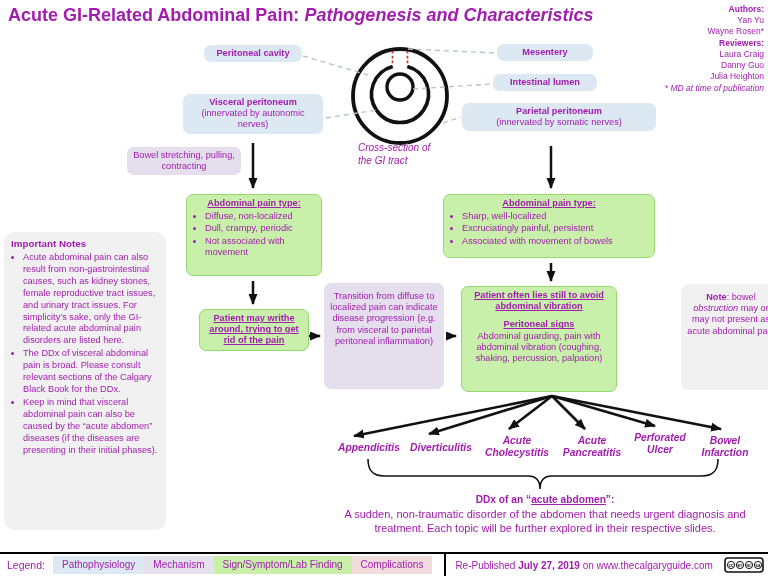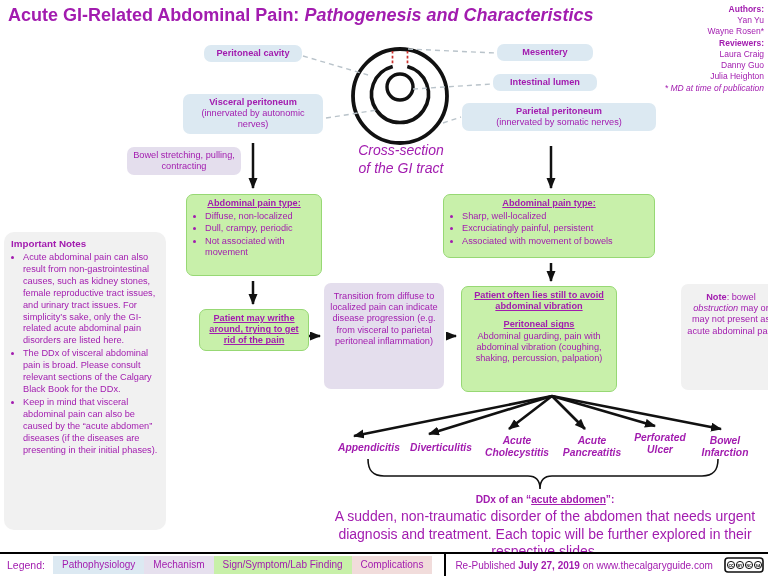--- a/index.html
+++ b/index.html
@@ -13,28 +13,28 @@
   .credits .ft{font-style:italic;}
   .box{border-radius:7px;padding:3px 5px;font-size:9.2px;line-height:1.22;text-align:center;}
   .blue{background:#dce9f2;}
   .purple{background:#e4deed;}
   .green{background:#c8f0aa;border:1px solid #97d874;}
   .gray{background:#f1f1f1;}
   .bold{font-weight:bold;}
   .bu{font-weight:bold;text-decoration:underline;}
   .box ul{margin:2px 0 0 0;padding:0 0 0 13px;text-align:left;}
   .box li{margin:0 0 1px 0;}
-  .caption{font-style:italic;text-align:center;font-size:14px;line-height:1.25;}
+  .caption{font-style:italic;text-align:left;font-size:10px;line-height:1.25;}
   .ddx-label{font-weight:bold;font-style:italic;font-size:10.3px;line-height:1.15;text-align:center;}
   .notes{padding:6px 7px;font-size:9.2px;line-height:1.3;text-align:left;border-radius:10px;}
   .notes .hd{font-weight:bold;font-size:9.8px;margin-bottom:1px;}
   .notes ul{margin:0;padding-left:12px;}
   .notes li{margin-bottom:1px;}
   .ddx-heading{font-weight:bold;font-size:10.2px;text-align:center;}
-  .ddx-desc{font-size:14px;line-height:1.25;text-align:center;}
+  .ddx-desc{font-size:11px;line-height:1.25;text-align:center;}
   .legendbar{left:0;top:552px;width:768px;height:24px;border-top:2px solid #000;background:#fff;
              display:flex;align-items:center;font-size:10px;}
   .legendbar .lbl{font-weight:normal;font-size:10.5px;margin:0 8px 0 7px;}
   .cell{padding:4px 9px;line-height:1;}
   .divider{width:2px;height:24px;background:#000;margin:0 9px 0 12px;}
   .repub{white-space:nowrap;}
   .ccbadge{margin-left:auto;margin-right:4px;display:flex;align-items:center;}
   svg.overlay{position:absolute;left:0;top:0;pointer-events:none;}
 </style>
 </head>

